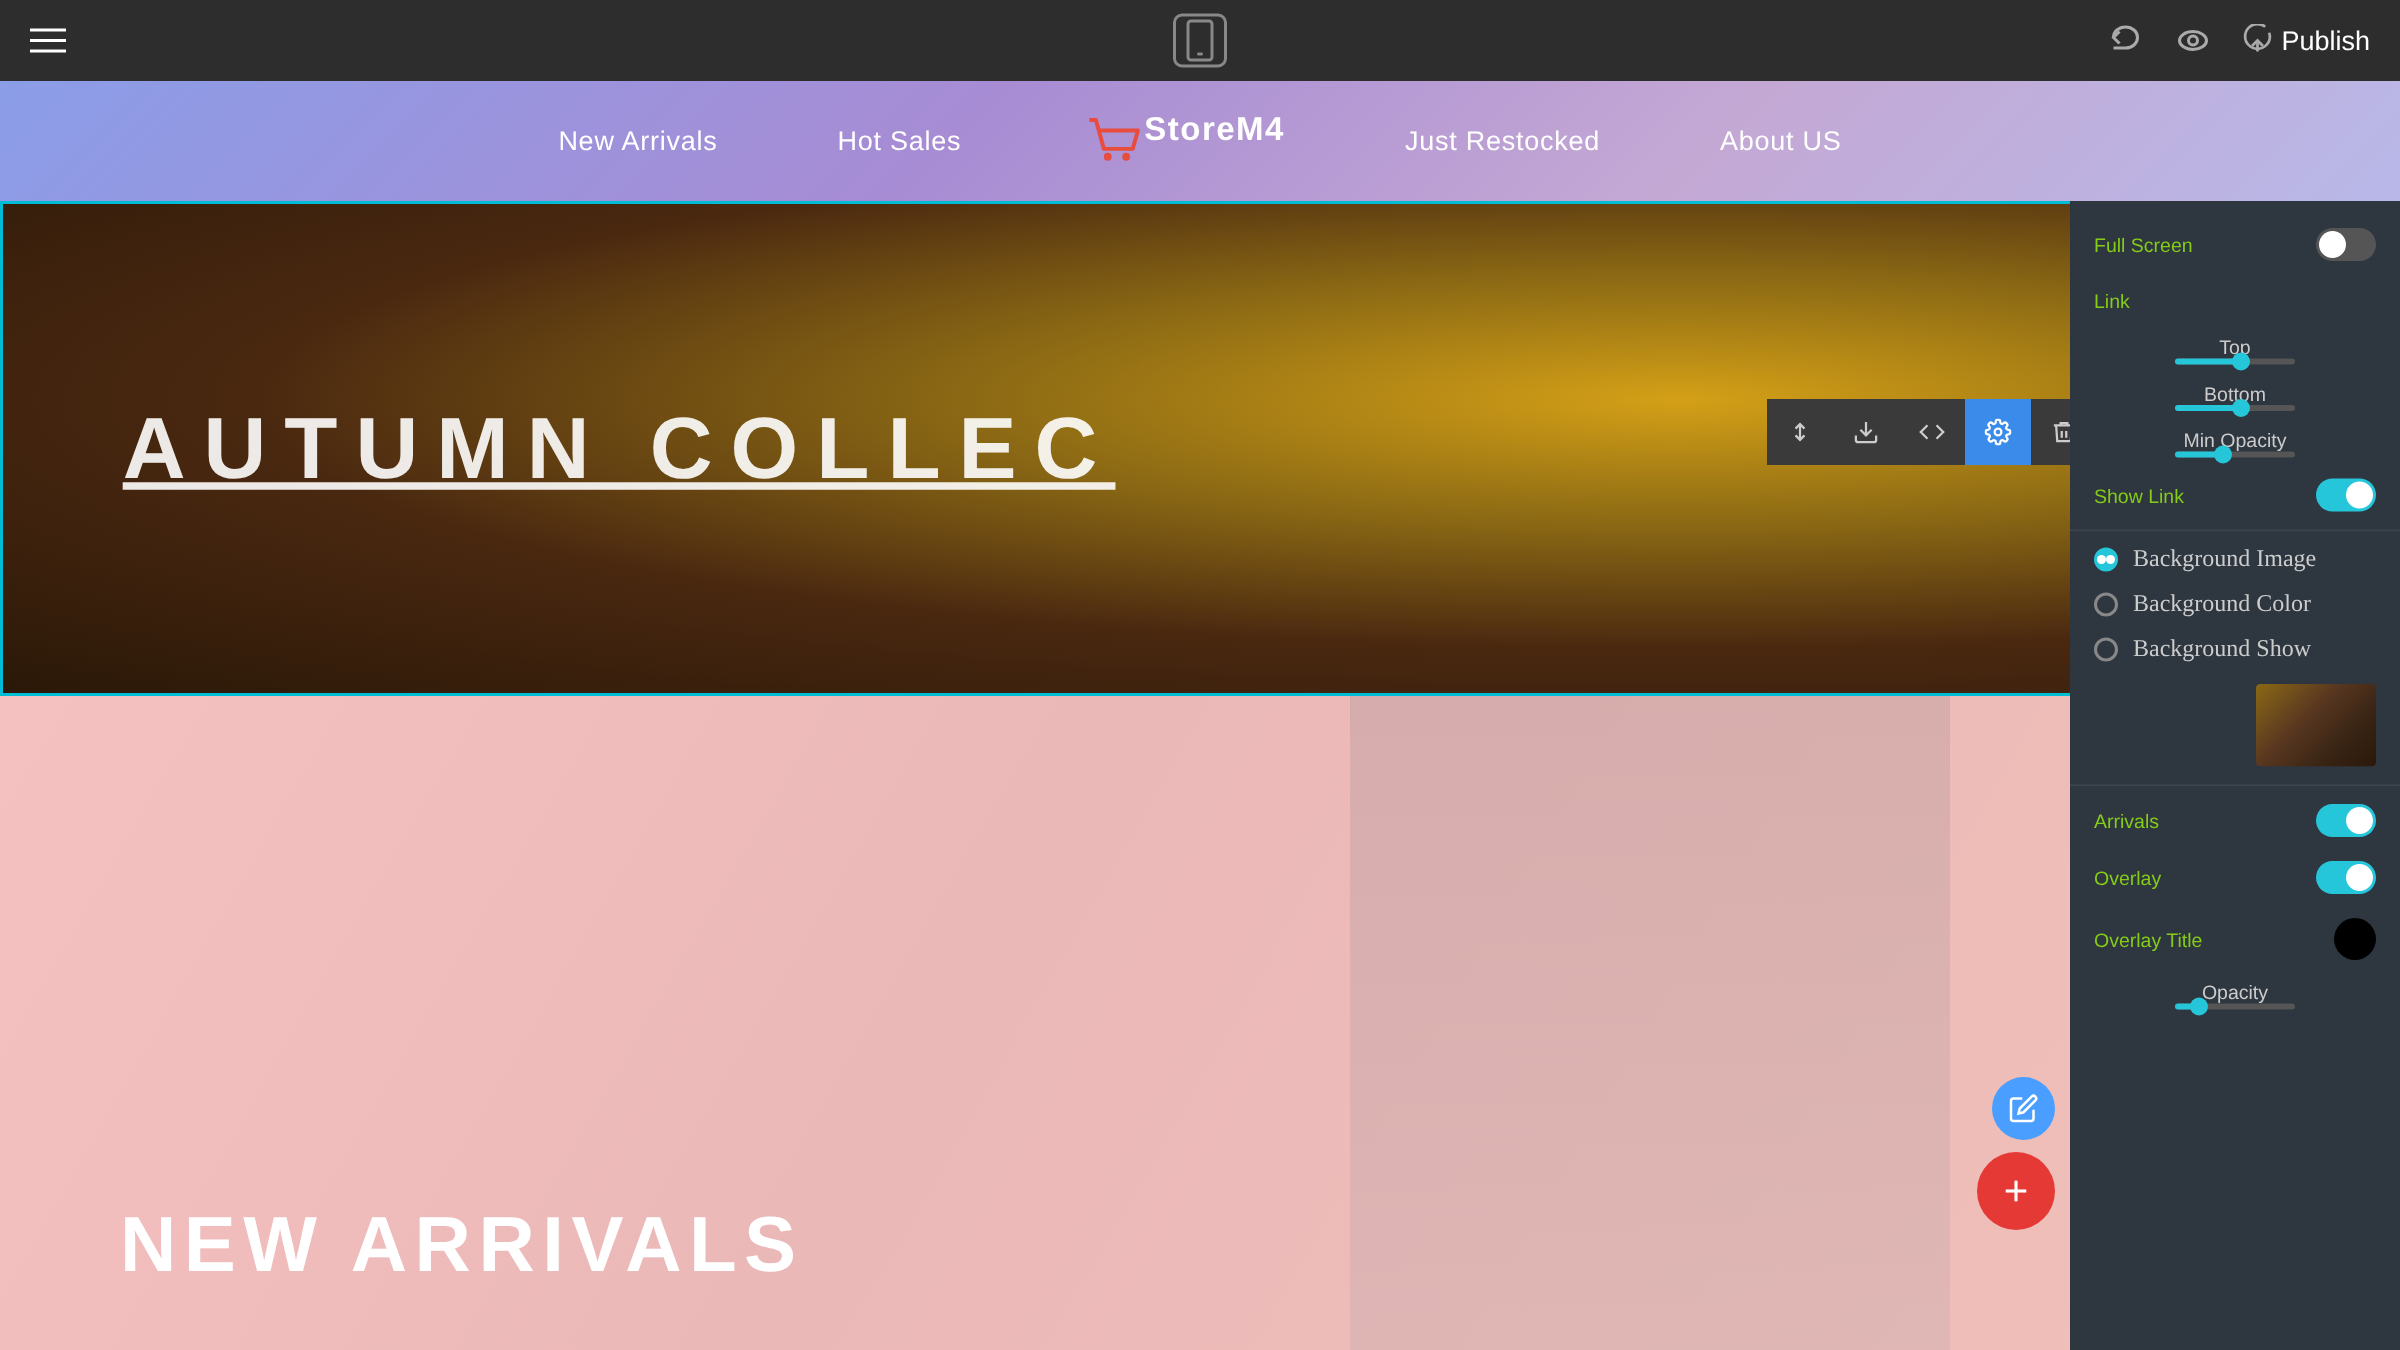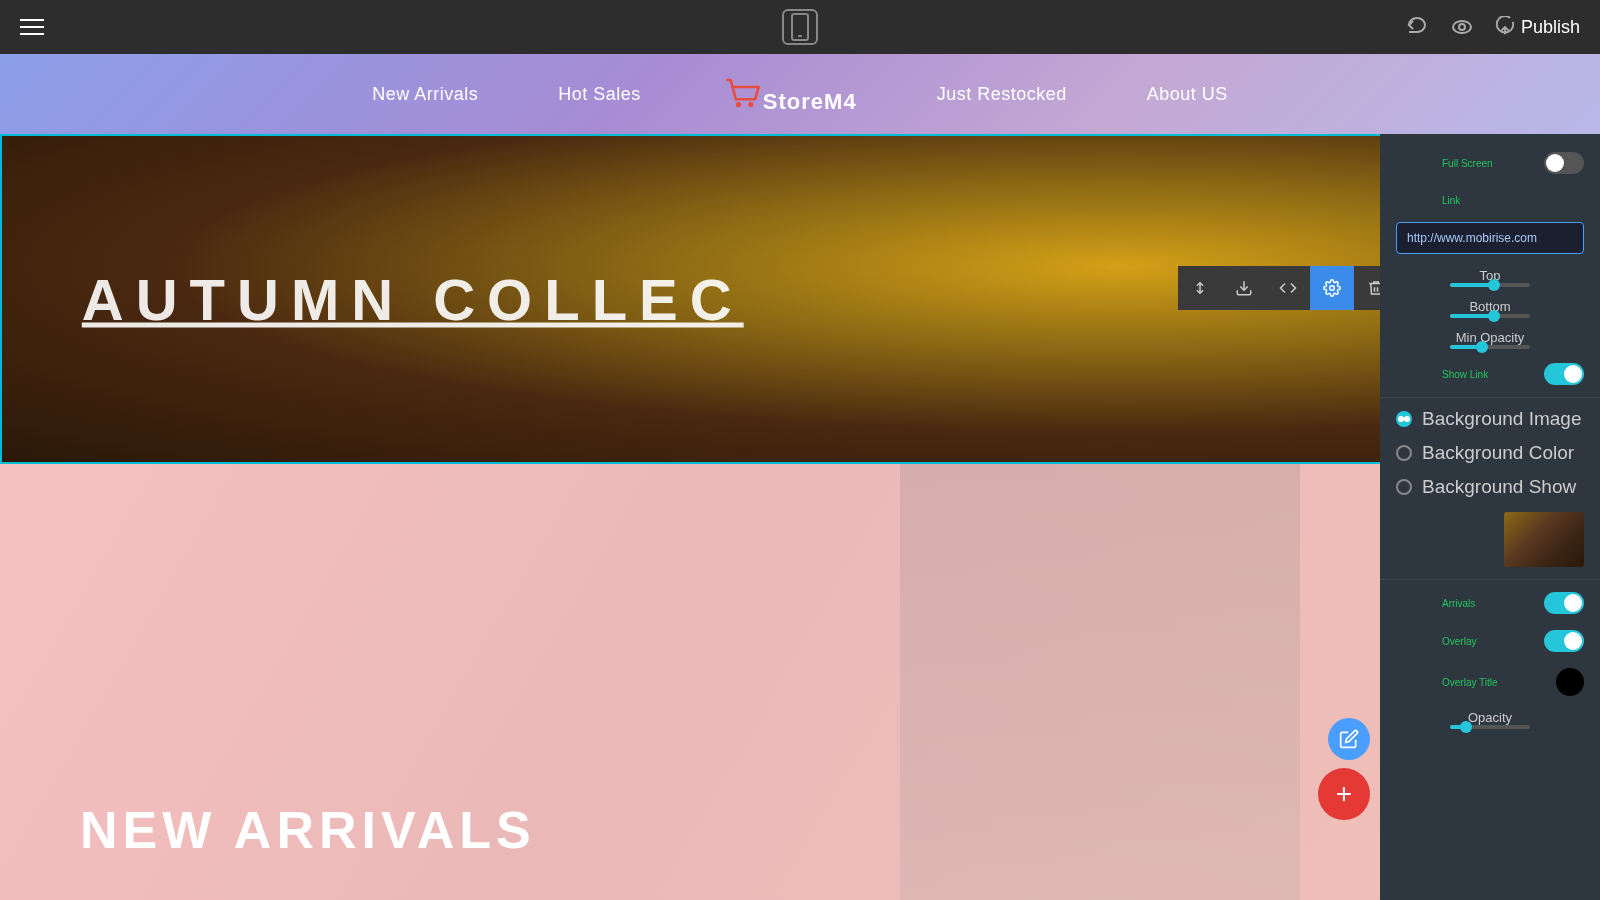--- a/index.html
+++ b/index.html
@@ -35,21 +35,21 @@
       width: 100%;
       height: 80px;
       background: linear-gradient(135deg, #8b9de8 0%, #a78cd4 40%, #c4a8d4 70%, #b8b8e8 100%);
       display: flex;
       align-items: center;
       justify-content: center;
       gap: 80px;
       position: relative;
     }
     .nav-item { color: #fff; font-size: 18px; font-weight: 400; cursor: pointer; letter-spacing: 0.5px; }
-    .nav-logo { display: flex; align-items: flex-end; gap: 0; }
+    .nav-logo { display: flex; align-items: flex-start; gap: 0; }
     .logo-icon { color: #e74c3c; font-size: 28px; }
     .logo-text { color: #fff; font-size: 22px; font-weight: 600; letter-spacing: 1px; }
 
     
     .main-content { position: relative; width: 100%; height: calc(900px - 54px - 80px); }
 
     
     .hero-section {
       width: 100%;
       height: 330px;
@@ -145,24 +145,23 @@
     }
 
     .panel-row {
       display: flex;
       align-items: center;
       justify-content: space-between;
       padding: 8px 16px;
       min-height: 36px;
     }
     .panel-label {
-      color: #22c55e;
-      font-size: 10px;
+      color: #84cc16;
+      font-size: 13px;
       flex: 1;
-      margin-left: 46px;
     }
 
     
     .toggle {
       width: 40px;
       height: 22px;
       border-radius: 11px;
       position: relative;
       cursor: pointer;
       flex-shrink: 0;
@@ -242,21 +241,21 @@
       height: 16px;
       border-radius: 50%;
       border: 2px solid #888;
       flex-shrink: 0;
       display: flex;
       align-items: center;
       justify-content: center;
     }
     .radio-circle.selected { border-color: #26c6da; background: #26c6da; }
     .radio-circle.selected::after { content: ''; width: 6px; height: 6px; border-radius: 50%; background: #fff; }
-    .radio-label { color: #ccc; font-size: 19px; }
+    .radio-label { color: #ccc; font-size: 16px; font-family: Liberation Serif, serif; }
 
     
     .thumb-wrap {
       padding: 8px 16px;
       display: flex;
       justify-content: flex-end;
     }
     .thumbnail {
       width: 80px;
       height: 55px;
@@ -427,23 +426,20 @@
   <div class="settings-panel">
 
     <div class="panel-row">
       <span class="panel-label">Full Screen</span>
       <div class="toggle off"></div>
     </div>
 
     <div class="panel-row">
       <span class="panel-label">Link</span>
     </div>
-    <div class="link-input-wrap">
-      <input class="link-input" type="text" value="http://www.mobirise.com" placeholder="http://www.mobirise.com" style="">
-    </div>
 
     <div class="slider-wrap">
       <span class="slider-label">Top</span>
       <div class="slider-track">
         <div class="slider-fill" style="width:55%;"></div>
         <div class="slider-thumb" style="left:55%;"></div>
       </div>
     </div>
 
     <div class="slider-wrap">

